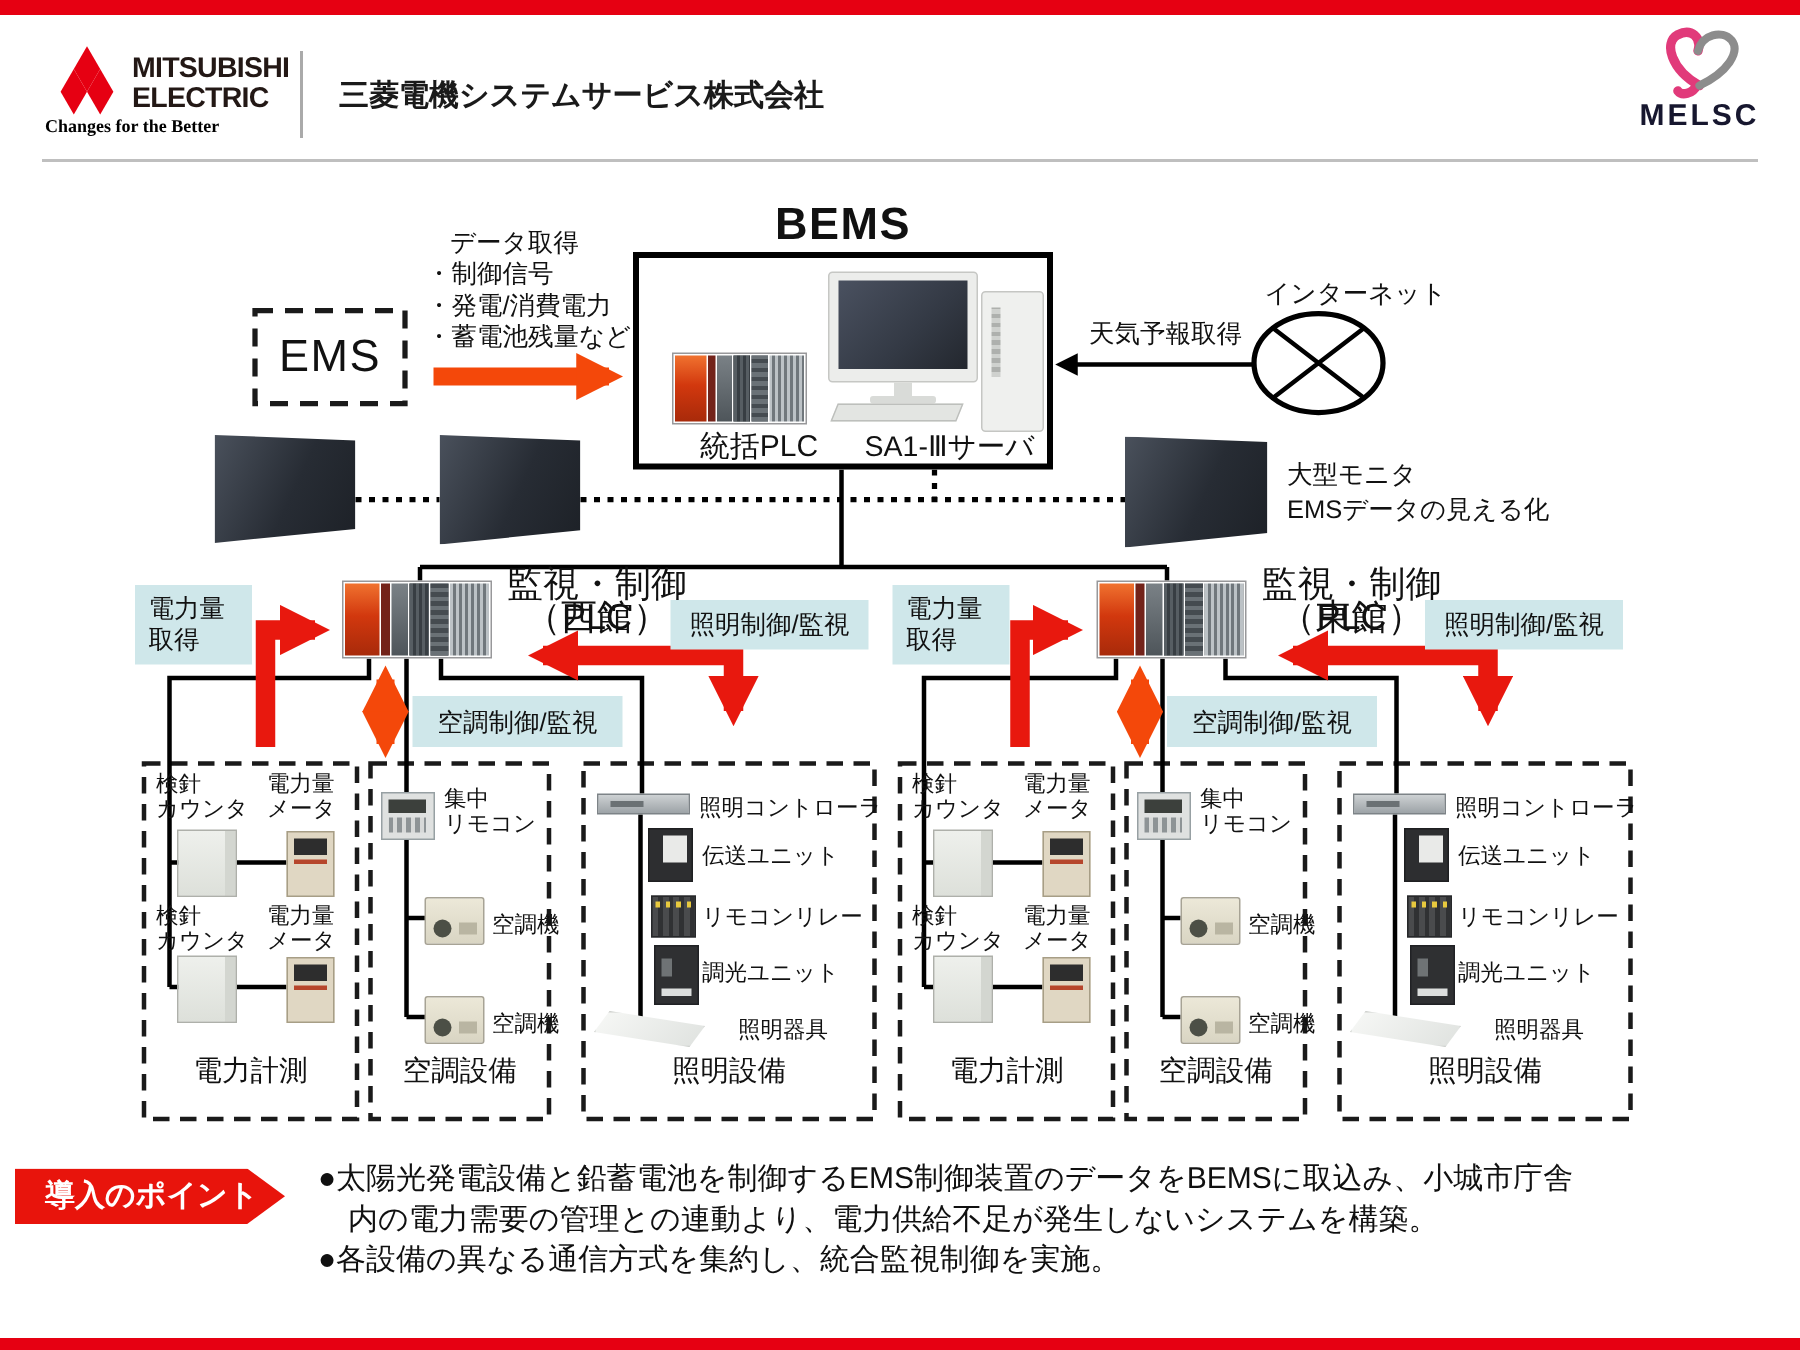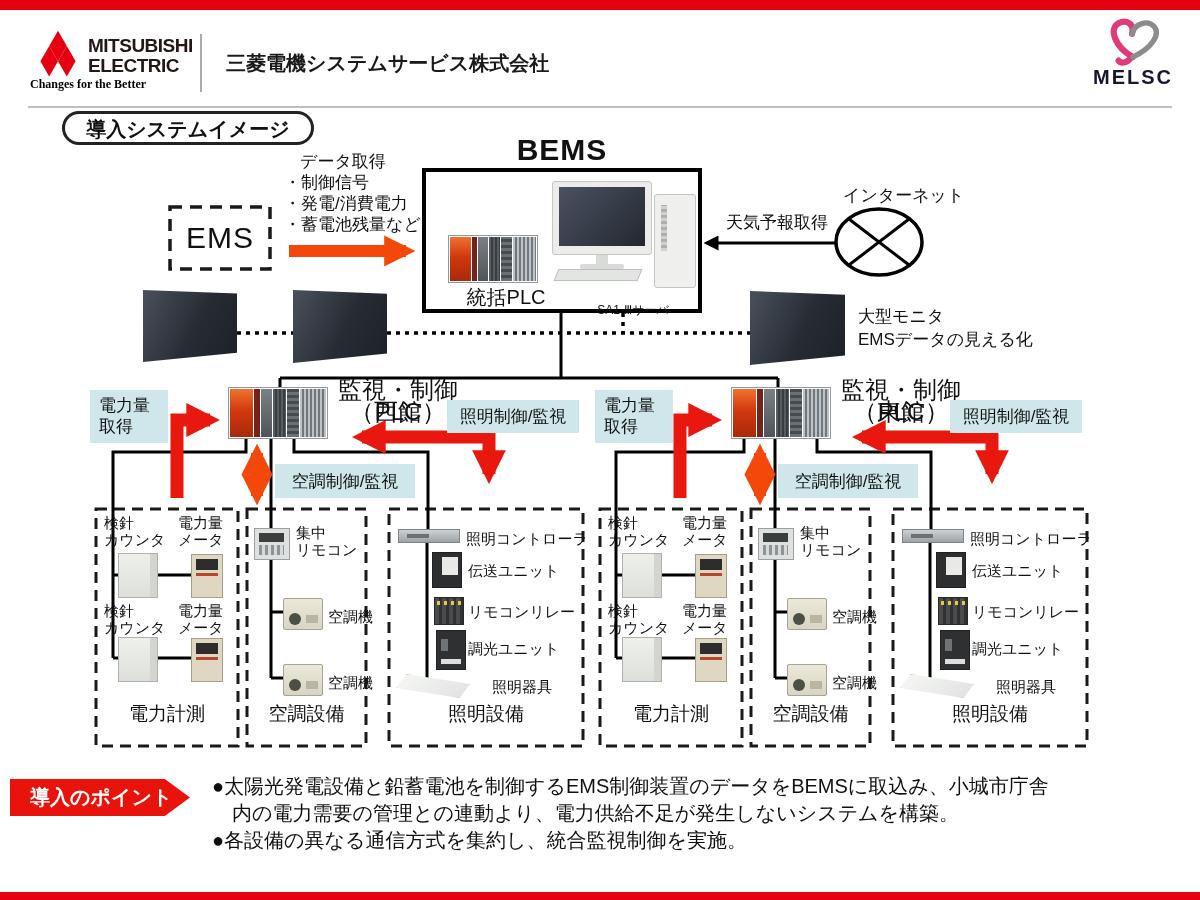--- a/index.html
+++ b/index.html
@@ -95,21 +95,20 @@
   <div class="abs company" style="left:226px;top:50px;">三菱電機システムサービス株式会社</div>
   <div class="abs" style="left:1102px;top:16px;width:60px;height:50px;">
     <svg width="60" height="50" viewBox="0 0 64 56">
       <path d="M33,46 C12,34 6,14 17,8 C27,3 35,10 32,20 M31,46 C28,52 20,54 17,50" fill="none" stroke="#e13a7a" stroke-width="7" stroke-linecap="round"></path>
       <path d="M32,20 C35,8 50,4 57,12 C64,21 54,36 33,46" fill="none" stroke="#8c8c8c" stroke-width="6" stroke-linecap="round"></path>
     </svg>
   </div>
   <div class="abs melsc-txt" style="left:1093px;top:66px;width:80px;text-align:center;">MELSC</div>
   <div class="abs hline" style="left:28px;top:106px;width:1144px;"></div>
 
-  <div class="abs pill" style="left:62px;top:111px;width:252px;height:34px;">導入システムイメージ</div>
 
   <svg class="overlay" width="1200" height="900" viewBox="0 0 1200 900">
     <defs>
       <marker id="ah-b" viewBox="0 0 10 10" refX="7" refY="5" markerWidth="5" markerHeight="5" orient="auto-start-reverse">
           <path d="M0,0 L10,5 L0,10 z" fill="#000"></path>
         </marker>
       <marker id="ah-r" viewBox="0 0 10 10" refX="7" refY="5" markerWidth="2.6" markerHeight="2.6" orient="auto-start-reverse">
           <path d="M0,0 L10,5 L0,10 z" fill="#e8180e"></path>
         </marker>
       <marker id="ah-o" viewBox="0 0 10 10" refX="7" refY="5" markerWidth="2.6" markerHeight="2.6" orient="auto-start-reverse">
@@ -195,21 +194,21 @@
   <div class="abs pc-bezel" style="left:552px;top:181px;width:100px;height:74px;z-index:3;">
       <span class="pc-screen abs"></span>
     </div>
   <div class="abs pc-stand" style="left:596px;top:255px;width:12px;height:10px;z-index:3;"></div>
   <div class="abs pc-stand" style="left:580px;top:264px;width:44px;height:5px;border-radius:2px;z-index:3;"></div>
   <div class="abs pc-kbd" style="left:556px;top:269px;width:84px;height:12px;z-index:3;"></div>
   <div class="abs pc-tower" style="left:654px;top:194px;width:42px;height:94px;z-index:3;">
       <span class="pc-drive"></span>
     </div>
   <div class="abs ctr" style="left:452px;top:284px;width:108px;font-size:20px;z-index:3;">統括PLC</div>
-  <div class="abs ctr" style="left:562px;top:285px;width:142px;font-size:12px;z-index:3;margin-top:17px;">SA1-Ⅲサーバ</div>
+  <div class="abs ctr" style="left:562px;top:285px;width:142px;font-size:19px;z-index:3;">SA1-Ⅲサーバ</div>
 
   <div class="abs ems-label" style="left:170px;top:209px;width:100px;">EMS</div>
   <div class="abs t17" style="left:300px;top:151px;">データ取得</div>
   <div class="abs t17" style="left:284px;top:172px;">・制御信号</div>
   <div class="abs t17" style="left:284px;top:193px;">・発電/消費電力</div>
   <div class="abs t17" style="left:284px;top:214px;">・蓄電池残量など</div>
 
   <div class="abs t17" style="left:843px;top:185px;">インターネット</div>
   <div class="abs t17" style="left:726px;top:212px;">天気予報取得</div>
 

